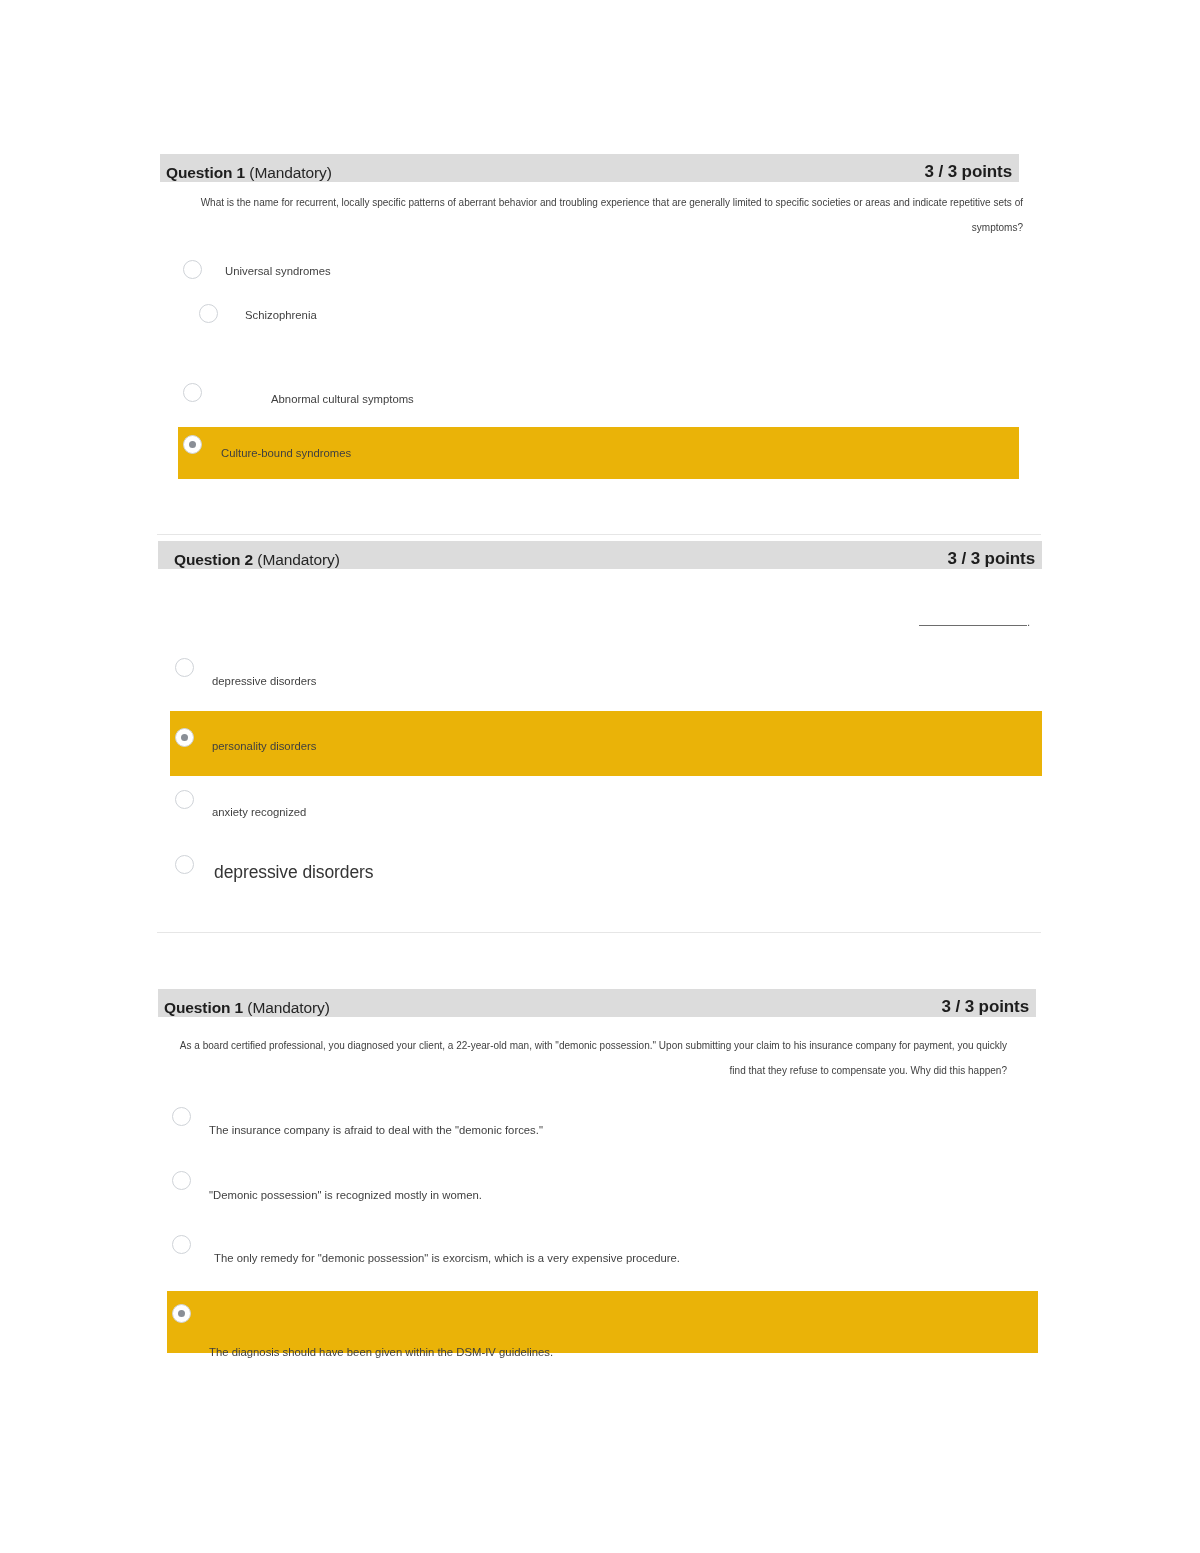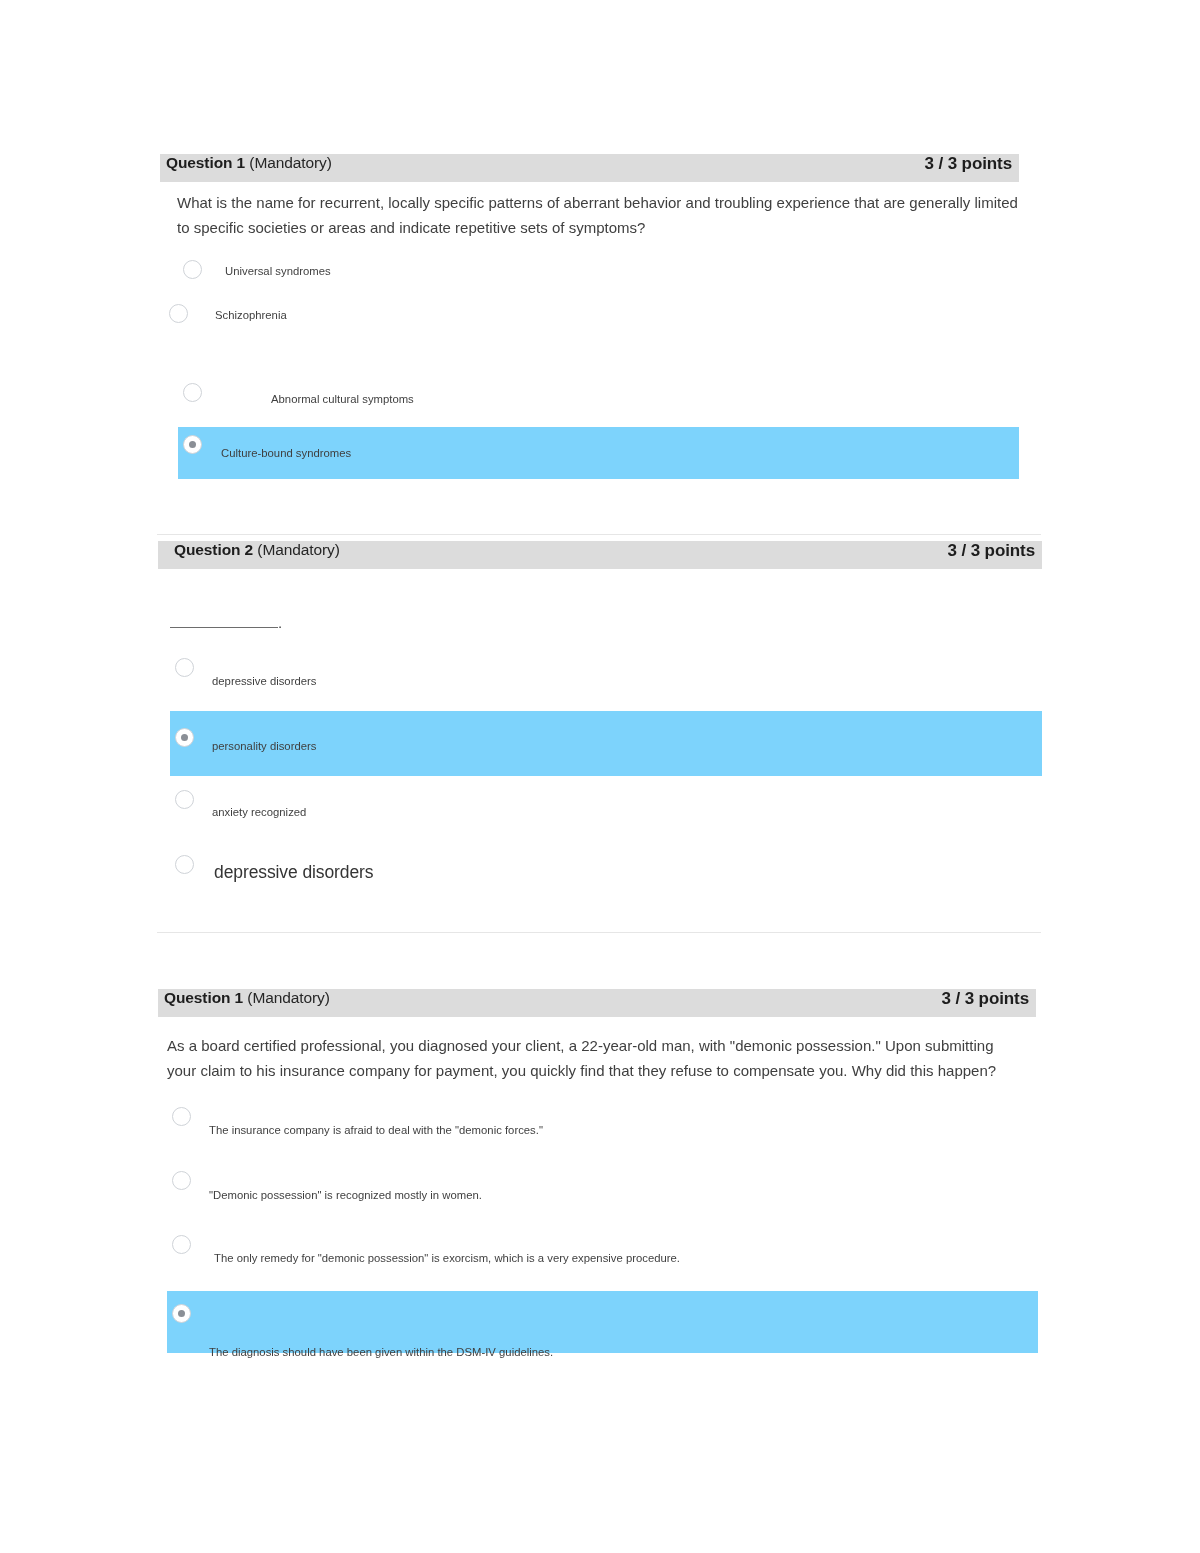--- a/index.html
+++ b/index.html
@@ -28,21 +28,21 @@
     position: absolute;
     left: 0;
     width: 1200px;
   }
 
   .q-header {
     position: absolute;
     background: #dcdcdc;
     height: 28px;
     display: flex;
-    align-items: flex-start;
+    align-items: flex-end;
     justify-content: space-between;
     box-sizing: border-box;
     padding: 0 7px 0 6px;
   }
   .q-header-left {
     font-size: 15.5px;
     color: #1d1d1d;
     white-space: nowrap;
     letter-spacing: -0.1px;
   }
@@ -56,43 +56,44 @@
   .q-points {
     font-size: 17px;
     font-weight: bold;
     color: #1d1d1d;
     white-space: nowrap;
     letter-spacing: -0.1px;
   }
 
   .q-stem {
     position: absolute;
-    font-size: 15px;
+    font-size: 10px;
     line-height: 25px;
     color: #3f3f3f;
     letter-spacing: 0.01px;
+    text-align: right;
   }
 
   .blank-line {
     display: inline-block;
     width: 108px;
     border-bottom: 1.5px solid #6d6d6d;
     height: 11px;
     vertical-align: baseline;
   }
 
   
   .option {
     position: absolute;
     display: flex;
     align-items: center;
     box-sizing: border-box;
   }
   .option.selected {
-    background: #7dd3fc;
+    background: #eab308;
     padding-left: 8px;
   }
 
   .radio {
     position: absolute;
     width: 19px;
     height: 19px;
     border-radius: 50%;
     border: 1.4px solid #cfd3d8;
     background: #ffffff;
@@ -144,21 +145,21 @@
       <div class="q-points">3 / 3 points</div>
     </div>
 
     <div class="q-stem" style="left:177px; top:190px; width:846px;">What is the name for recurrent, locally specific patterns of aberrant behavior and troubling experience that are generally limited to specific societies or areas and indicate repetitive sets of symptoms?</div>
 
     <div class="option" style="left:178px; top:248px; width:841px; height:44px;">
       <span class="radio" style="left:5px; top:12px;"></span>
       <span class="opt-label" style="left:47px; top:15px;">Universal syndromes</span>
     </div>
 
-    <div class="option" style="left:164px; top:292px; width:841px; height:44px;">
+    <div class="option" style="left:194px; top:292px; width:841px; height:44px;">
       <span class="radio" style="left:5px; top:12px;"></span>
       <span class="opt-label" style="left:51px; top:15px;">Schizophrenia</span>
     </div>
 
     <div class="option" style="left:178px; top:374px; width:841px; height:46px;">
       <span class="radio" style="left:5px; top:9px;"></span>
       <span class="opt-label" style="left:51px; top:17px;margin-left:42px;">Abnormal cultural symptoms</span>
     </div>
 
     <div class="option selected" style="left:178px; top:427px; width:841px; height:52px;">

